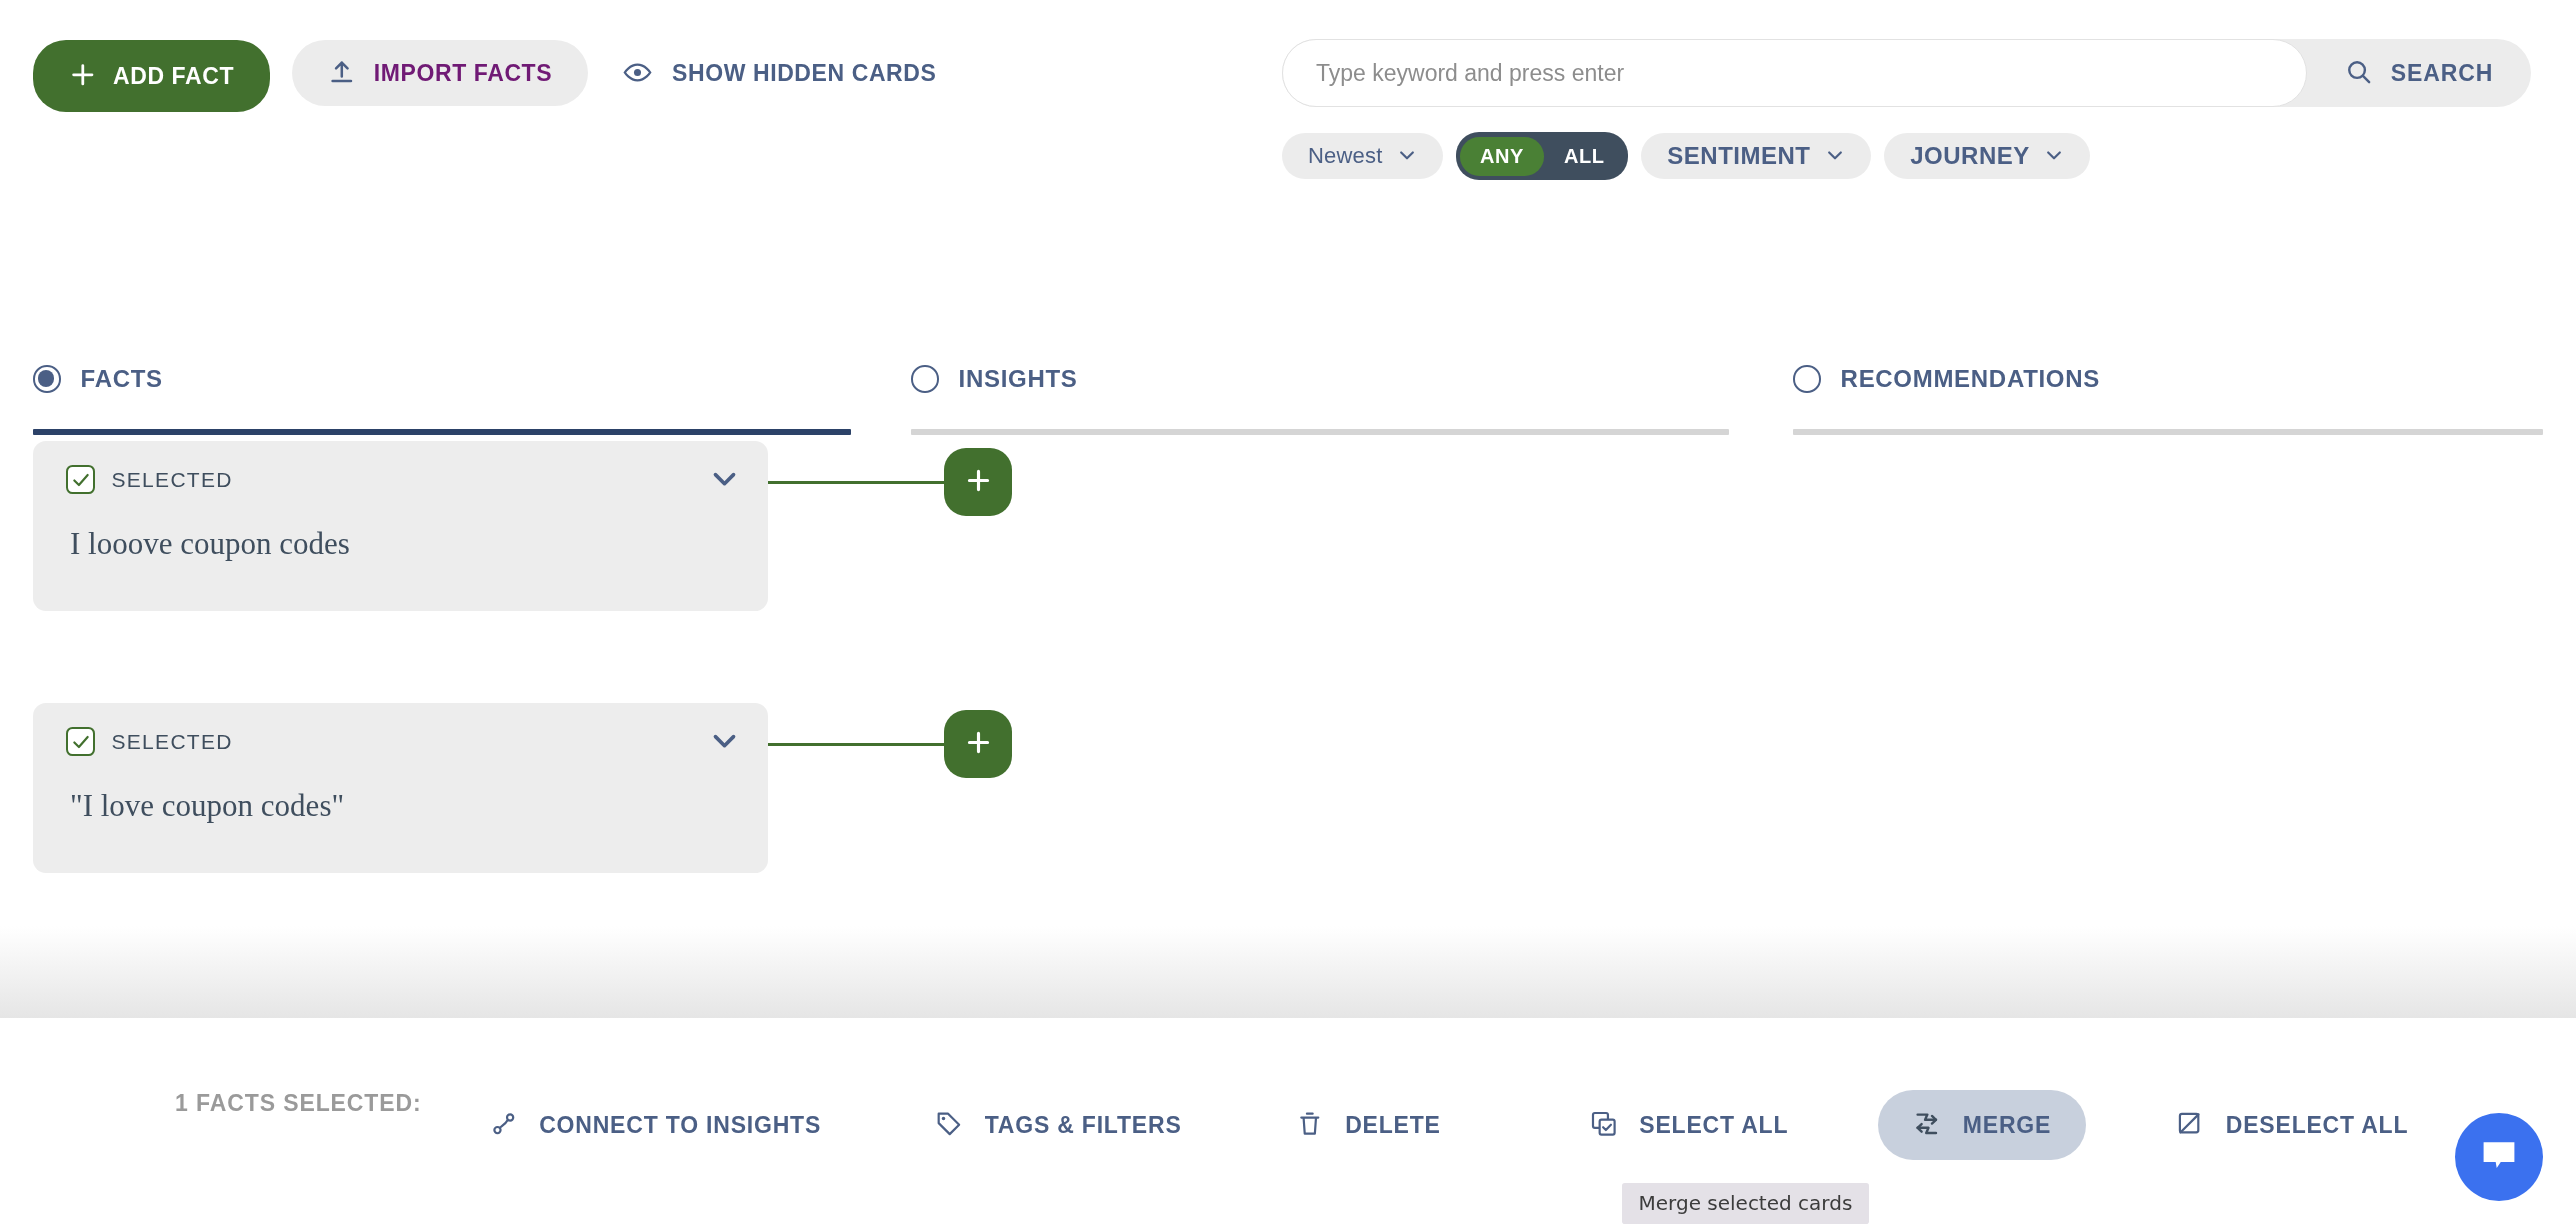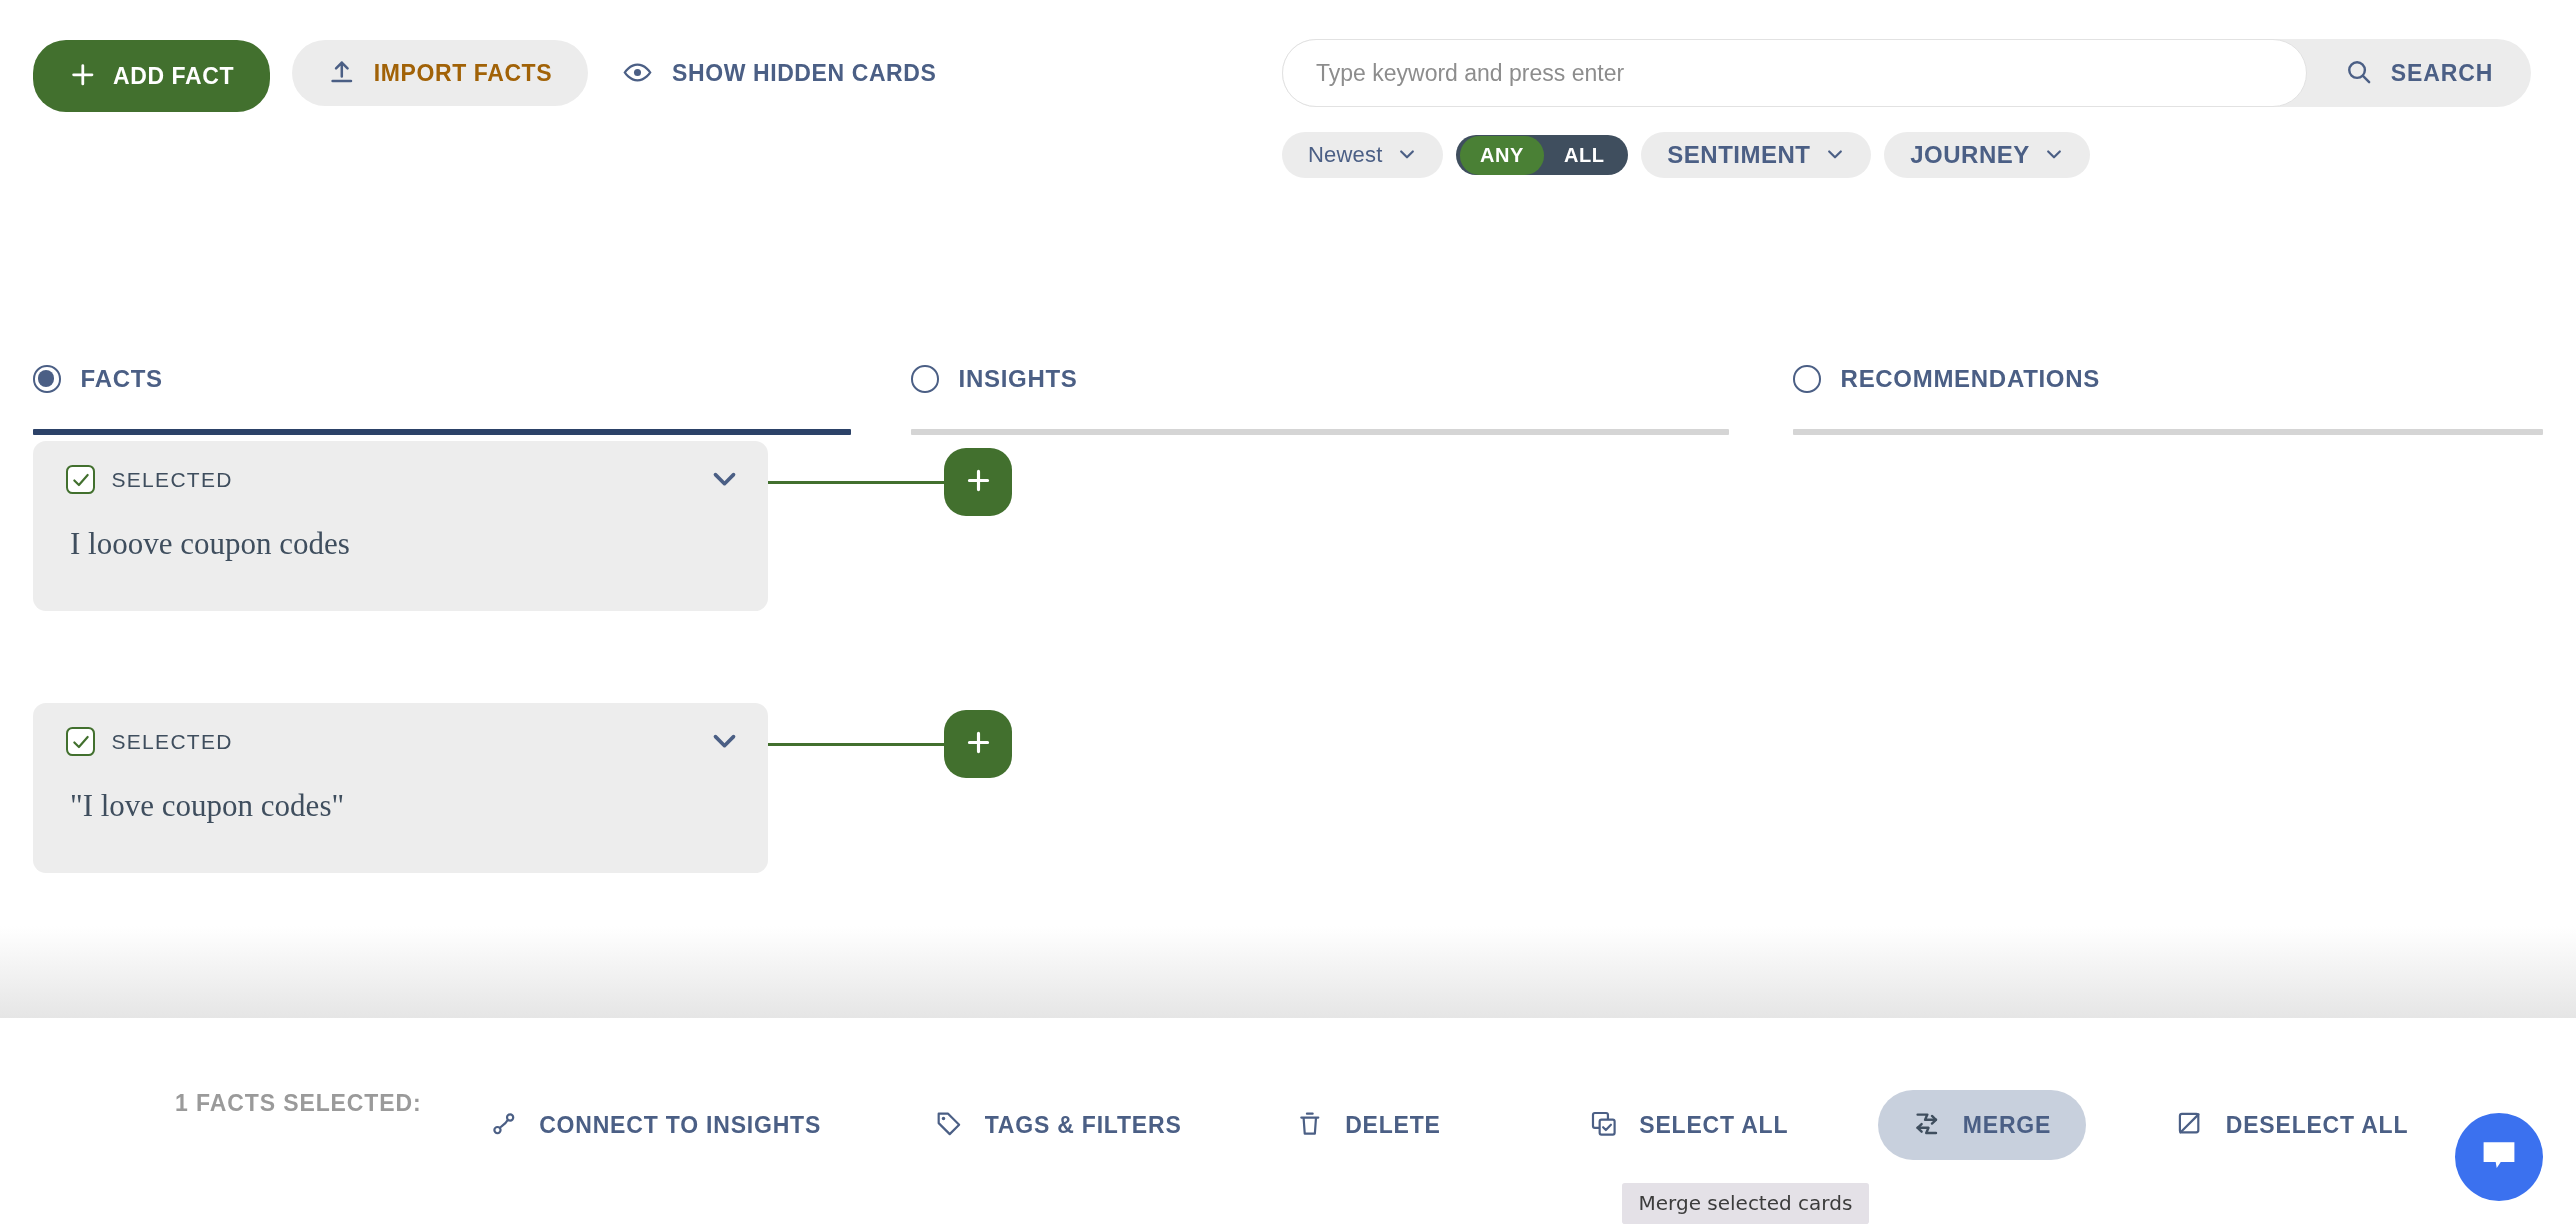--- a/index.html
+++ b/index.html
@@ -45,21 +45,21 @@
     background: #ececec;
     border: none;
     border-radius: 33px;
     display: flex;
     align-items: center;
     justify-content: center;
     gap: 18.4px;
     cursor: pointer;
   }
   .btn-import .lbl {
-    color: #a16207;
+    color: #701a75;
     font-size: 23px;
     font-weight: 600;
     letter-spacing: 0.6px;
   }
   .btn-show-hidden {
     position: absolute;
     left: 623px; top: 46px;
     height: 55px;
     display: flex;
     align-items: center;
@@ -137,21 +137,21 @@
     cursor: pointer;
   }
   .pill .lbl {
     color: #4b5f85;
     font-size: 24px;
     font-weight: 600;
     letter-spacing: 0.5px;
   }
   .pill-newest .lbl { letter-spacing: 0.2px; font-weight: 500; font-size: 22px; }
   .toggle {
-    height: 40px;
+    height: 48px;
     background: #3f4e5e;
     border-radius: 23px;
     display: flex;
     align-items: center;
     padding: 3.7px;
     cursor: pointer;
   }
   .toggle .seg {
     height: 39px;
     padding: 0 20px;

